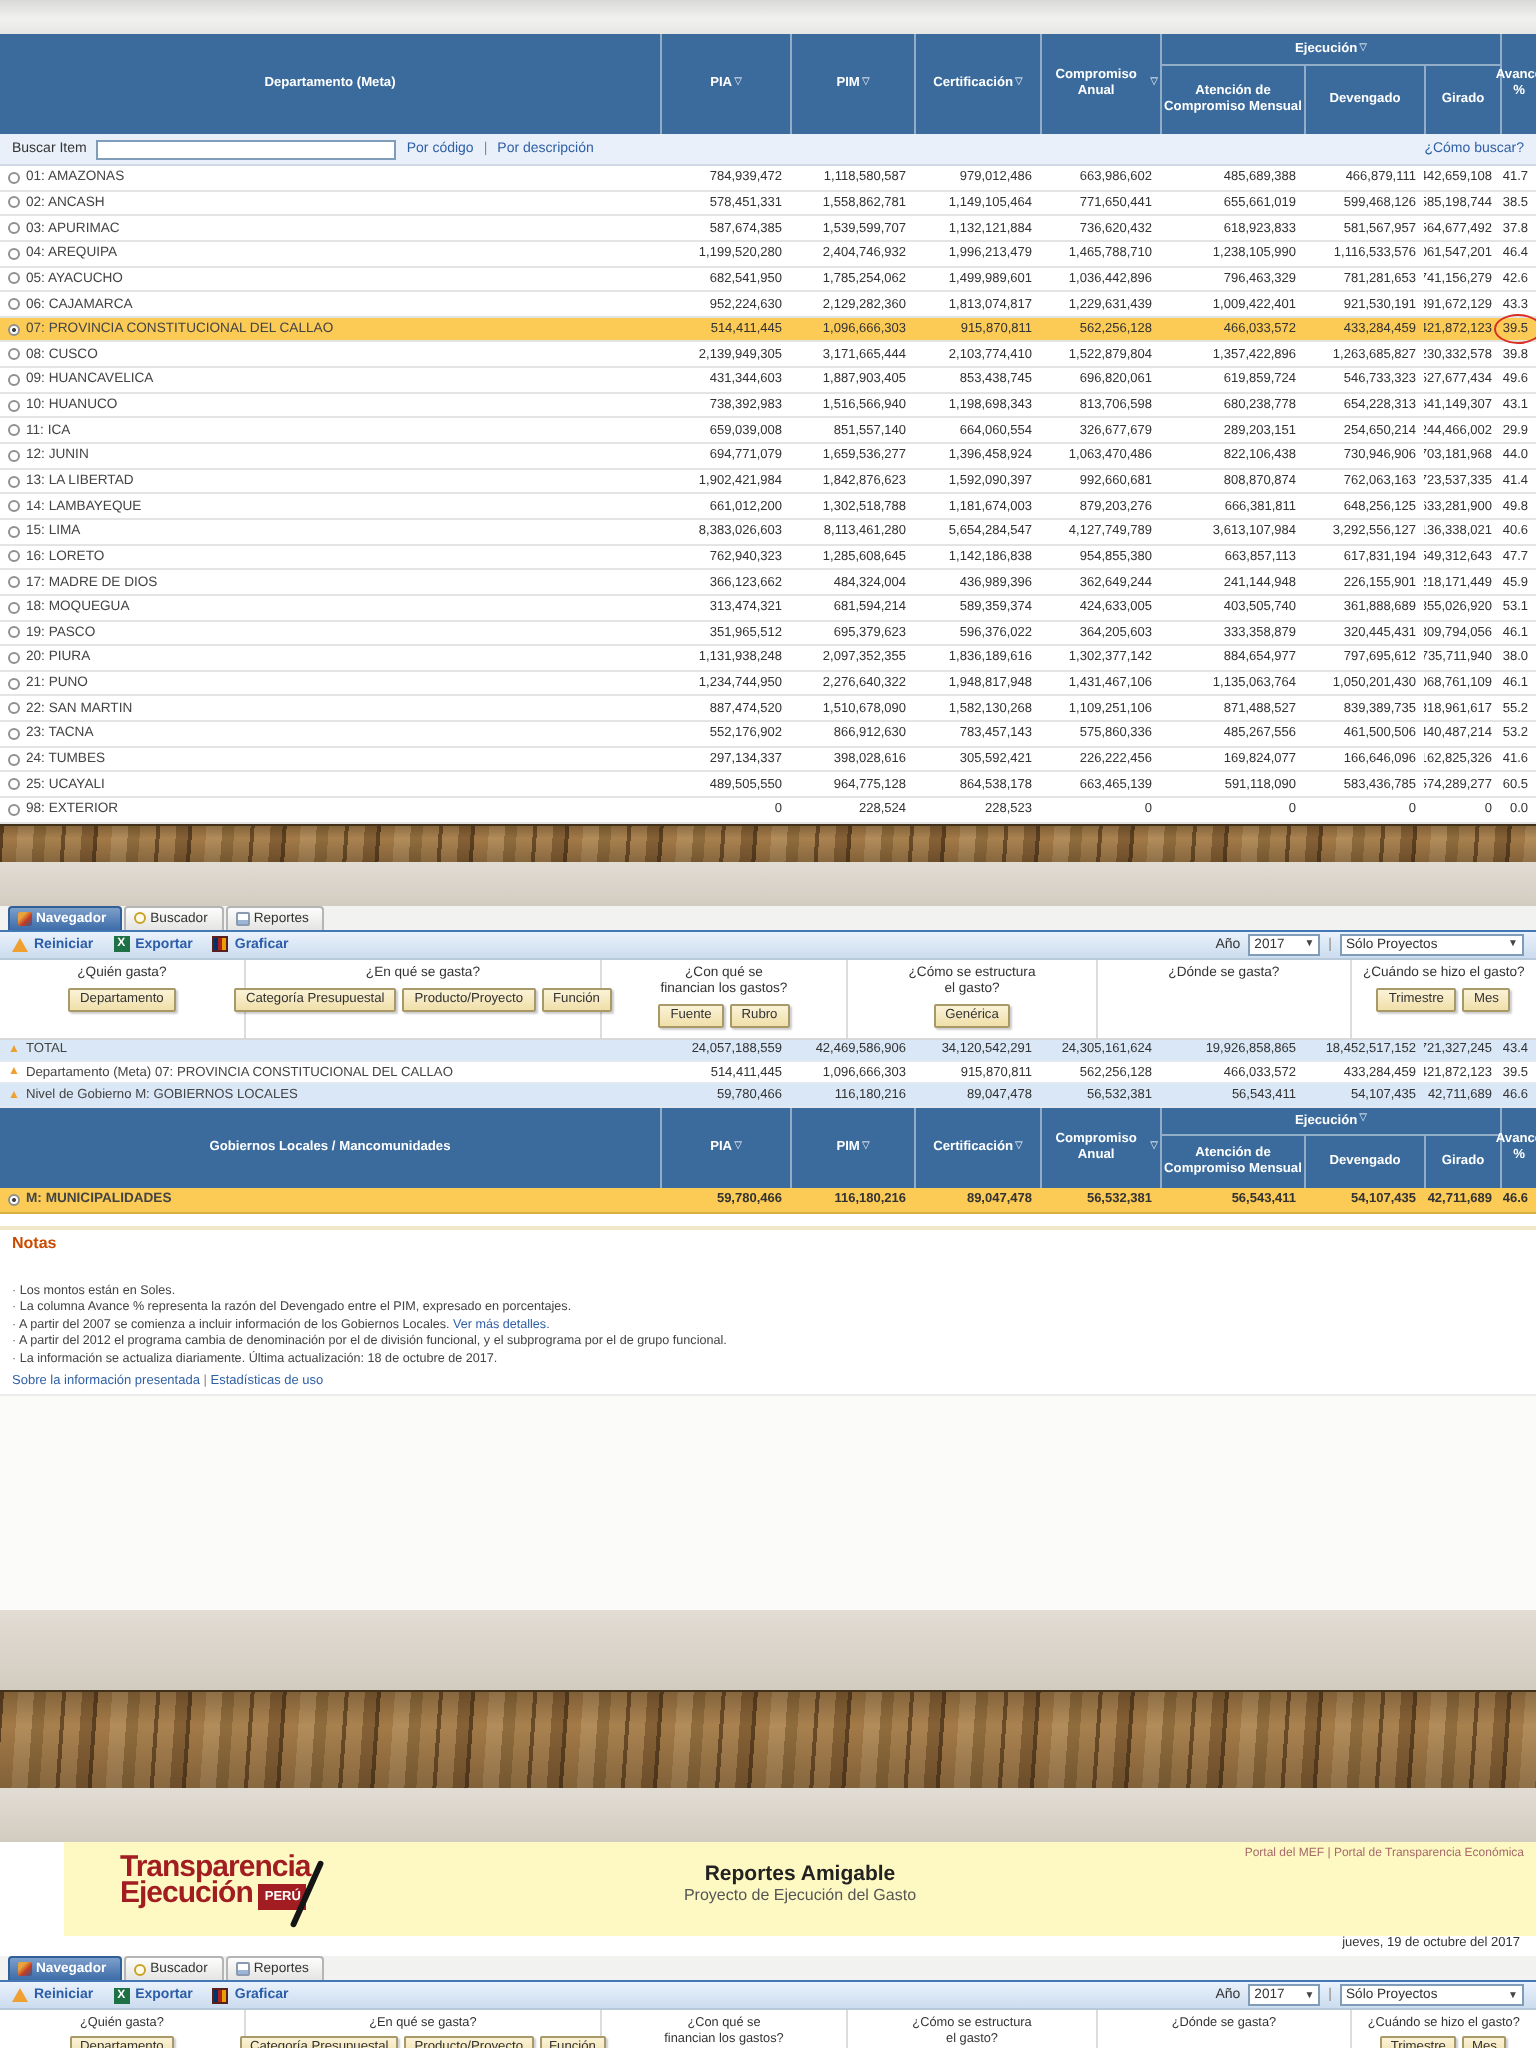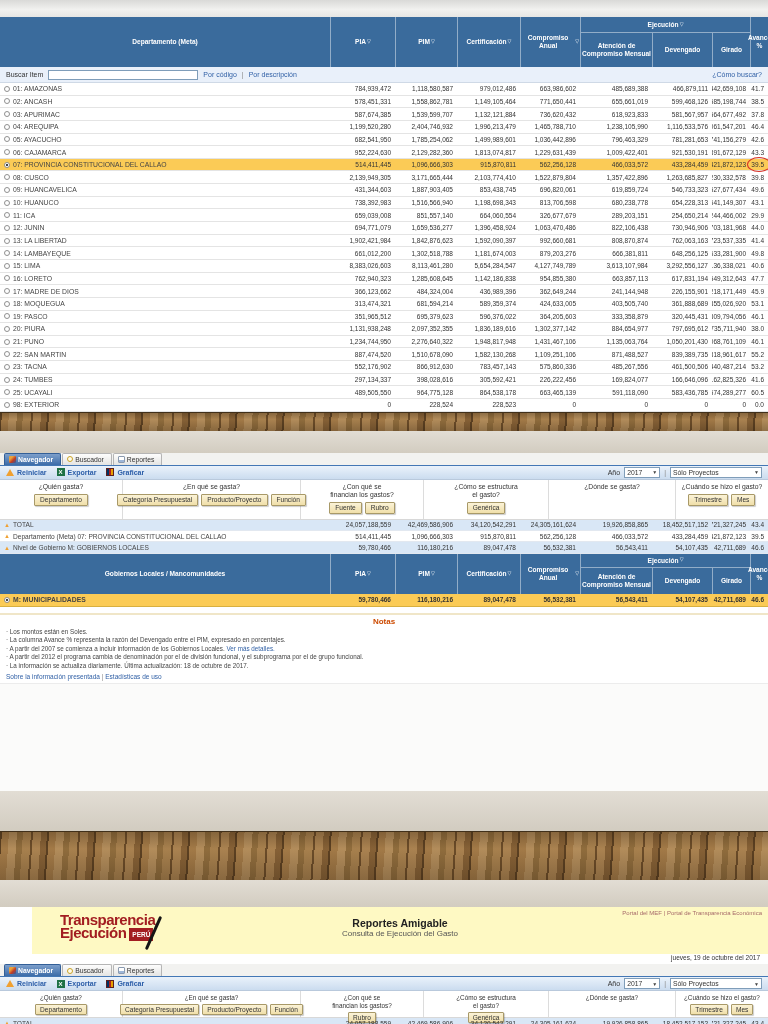--- a/index.html
+++ b/index.html
@@ -80,21 +80,21 @@
   .app.bottom .qbtn{padding:1px 4px;}
   .app.bottom .qbtns{margin-top:2px;}
   
   .srow{height:11.4px;border-bottom:1px solid #e2e8f0;align-items:center;}
   .srow.blue{background:#d9e7f6;}
   .srow .cell.lab{font-size:6.6px;}
   .tri{color:#f0a030;font-size:6px;line-height:1;}
   .muni{height:13px;background:#fbcb56;font-weight:bold;align-items:center;border-bottom:1px solid #d8b040;}
   
   .notes{margin-top:6px;border-top:2px solid #f0e6c8;padding:2px 6px 0 6px;}
-  .notes-title{color:#cc4a00;font-weight:bold;font-size:8px;margin-bottom:2px;text-align:center;}
+  .notes-title{color:#cc4a00;font-weight:bold;font-size:8px;margin-bottom:16px;}
   .notes ul{list-style:none;}
   .notes li{font-size:6.3px;color:#444;line-height:1.35;}
   .notes li::before{content:"· ";color:#666;}
   .flinks{padding:3px 6px;font-size:6.5px;}
   
   .bhead{height:47px;position:relative;background:#fef9c3;margin-left:32px;}
   .logo{position:absolute;left:28px;top:6px;color:#a21d21;font-weight:bold;line-height:13px;
     font-size:15px;letter-spacing:-.5px;}
   .logo .badge{display:inline-block;background:#a21d21;color:#fff;font-size:6.5px;
     padding:0 3px;margin-left:3px;letter-spacing:0;vertical-align:1px;}
@@ -734,21 +734,21 @@
 
   <section class="app bottom">
     <div class="bhead">
       <div class="logo">
         <div>Transparencia</div>
         <div><span>Ejecución</span><span class="badge">PERÚ</span></div>
         <div class="logo-slash"></div>
       </div>
       <div class="btitles">
         <div class="btitle">Reportes Amigable</div>
-        <div class="bsub">Consulta de Ejecución del Gasto</div>
+        <div class="bsub">Proyecto de Ejecución del Gasto</div>
       </div>
       <div class="plinks">
         <a>Portal del MEF</a>
         <span>|</span>
         <a>Portal de Transparencia Económica</a>
       </div>
     </div>
     <div class="bdate">jueves, 19 de octubre del 2017</div>
     <div class="tabs" id="tabs-bot">
         <div class="tab active">

